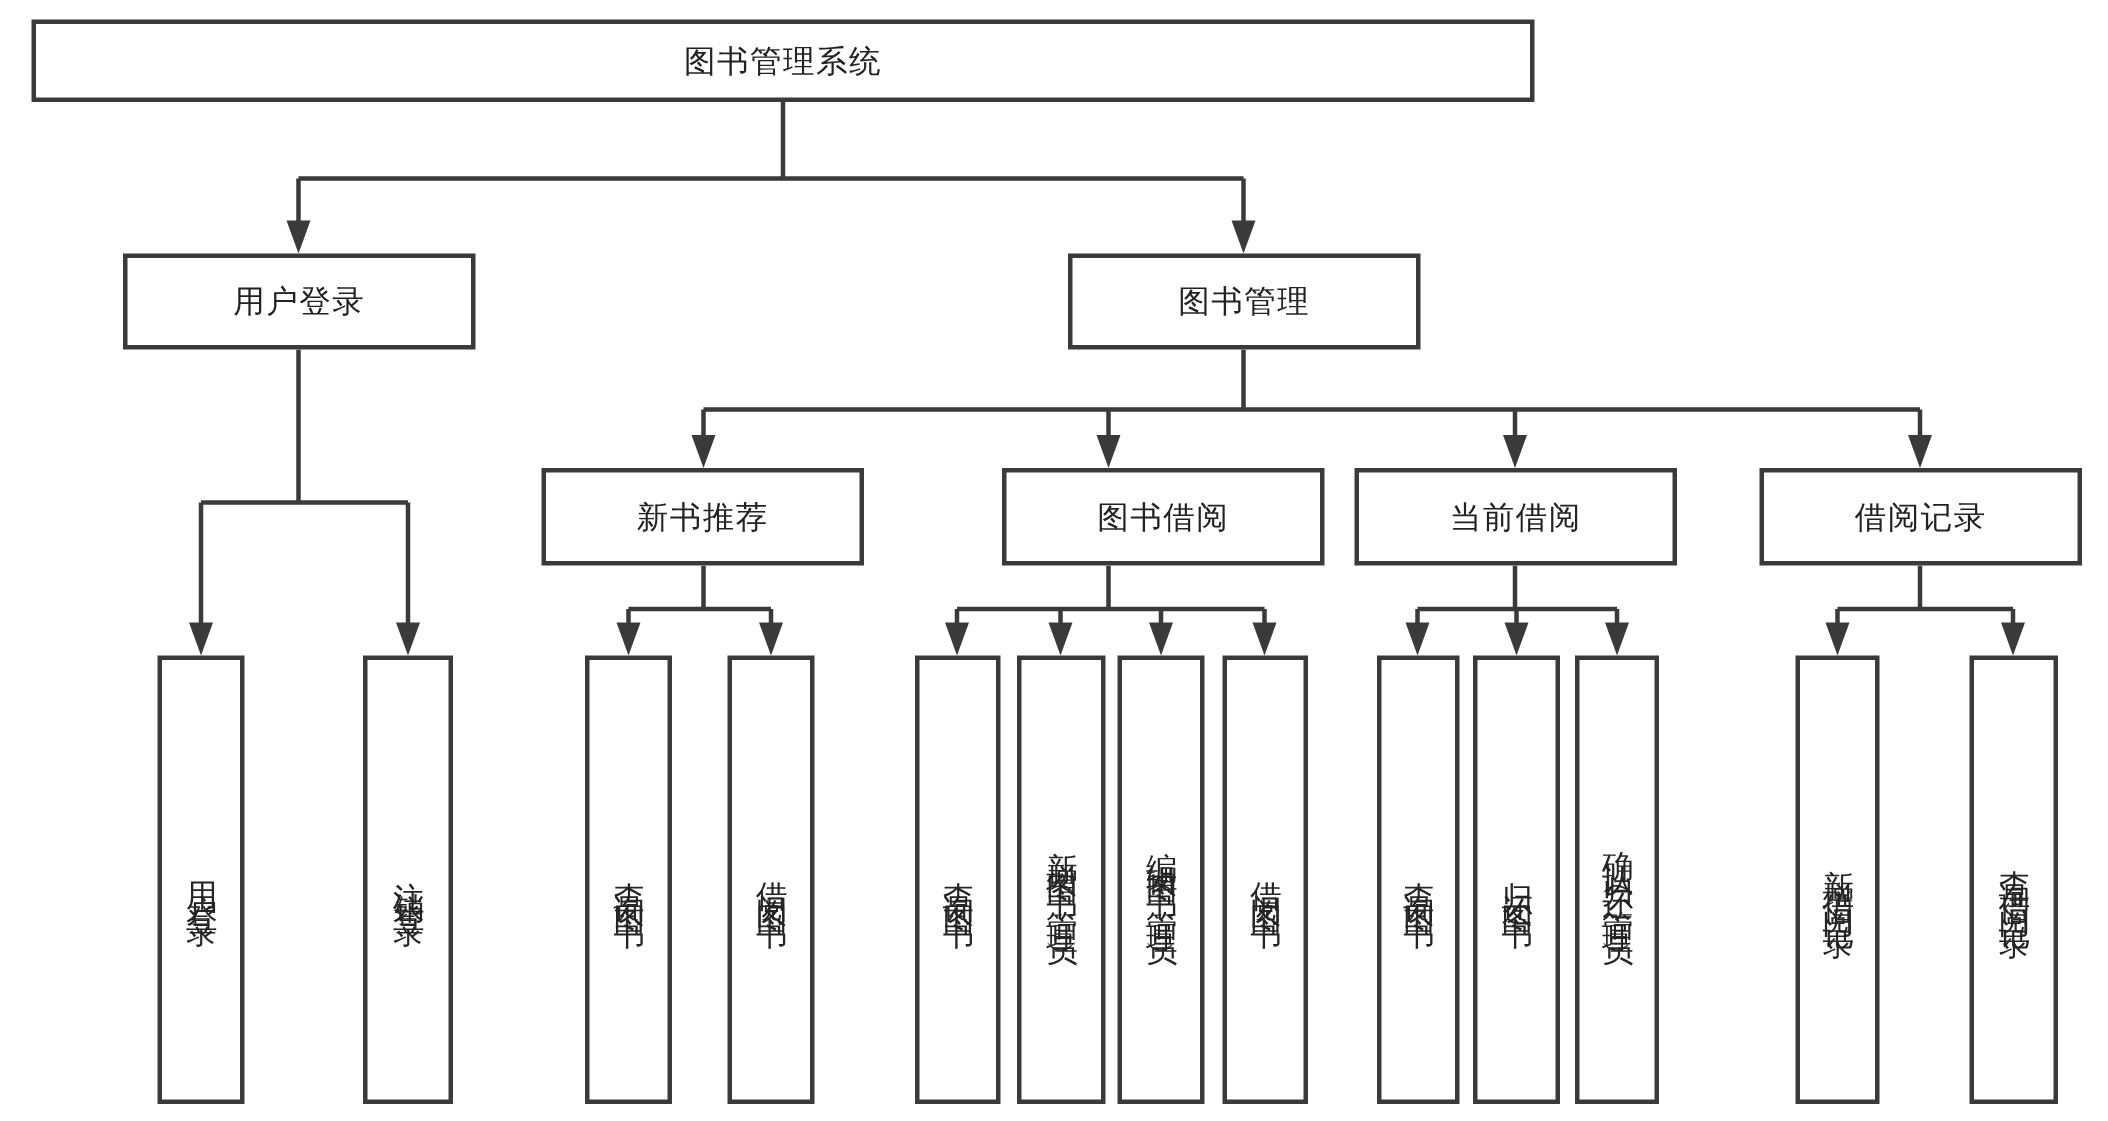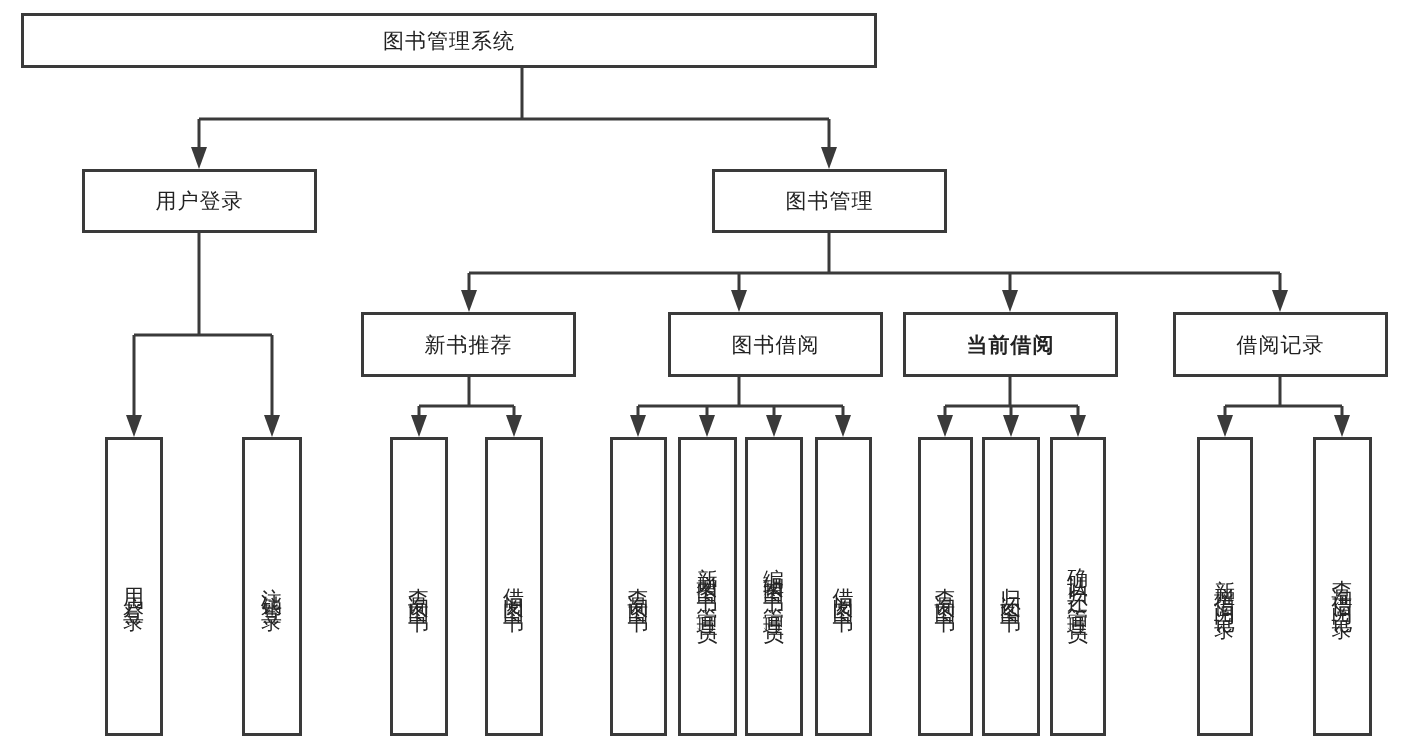--- a/index.html
+++ b/index.html
@@ -31,21 +31,21 @@
     display: flex;
     align-items: center;
     justify-content: center;
     color: #222222;
   }
   .hbox span {
     font-size: 21px;
     letter-spacing: 1px;
     white-space: nowrap;
   }
-  .root-box { left: 21px; top: 13px; width: 856px; height: 55px; }
+  .root-box { left: 21px; top: 13px; width: 1002px; height: 55px; }
   .l1-box   { top: 169px; width: 235px; height: 64px; }
   .l2-box   { top: 312px; width: 215px; height: 65px; }
   .leaf     { top: 437px; height: 299px; }
   .leaf span {
     writing-mode: vertical-lr;
     font-size: 21px;
     line-height: 1.1;
     letter-spacing: 8px;
     color: #242424;
   }
@@ -121,21 +121,21 @@
   <div class="box hbox l2-box" style="left:361px;">
     <span>新书推荐</span>
   </div>
 
   <div class="box hbox l1-box" style="left:712px;">
     <span>图书管理</span>
   </div>
   <div class="box hbox l2-box" style="left:668px;">
     <span>图书借阅</span>
   </div>
-  <div class="box hbox l2-box" style="left:903px;font-weight:bold;">
+  <div class="box hbox l2-box" style="left:903px;">
     <span>当前借阅</span>
   </div>
   <div class="box hbox l2-box" style="left:1173px;">
     <span>借阅记录</span>
   </div>
 
   <div class="box leaf" style="left:105px;width:58px;">
     <span>用户登录</span>
   </div>
   <div class="box leaf" style="left:242px;width:60px;">

